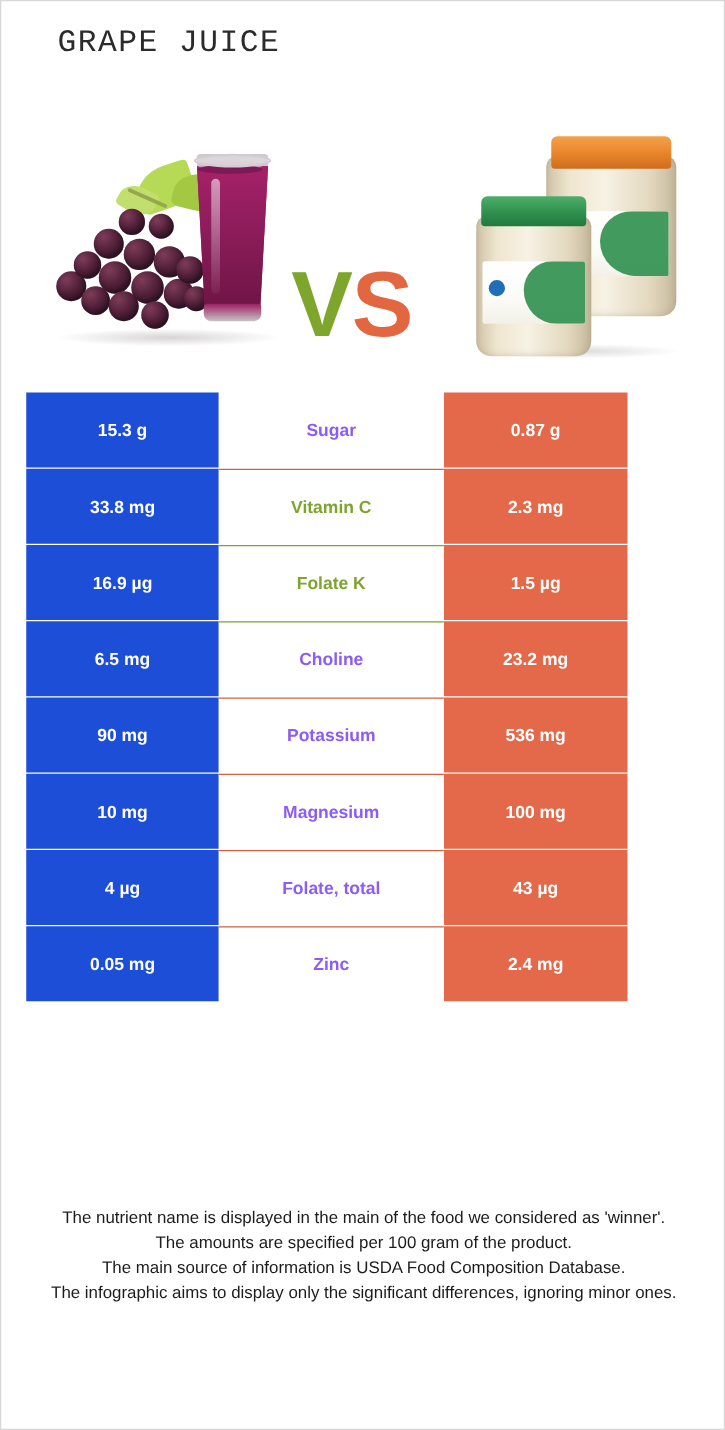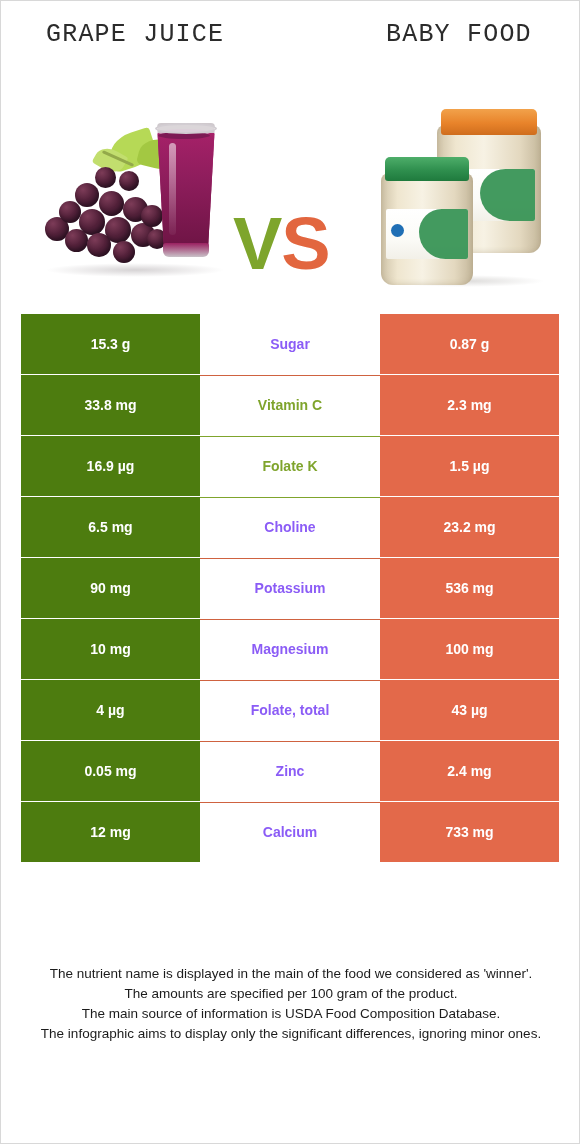--- a/index.html
+++ b/index.html
@@ -229,28 +229,28 @@
     height: 60px;
     margin-bottom: 1px;
   }
   .cell {
     display: flex;
     align-items: center;
     justify-content: center;
     box-sizing: border-box;
   }
   .cell-left {
-    width: 179px;
-    background: #4d7c0f;
+    width: 154px;
+    background: #1d4ed8;
     color: #ffffff;
     font-size: 14px;
     font-weight: 700;
   }
   .cell-right {
-    width: 179px;
+    width: 147px;
     background: #e3694a;
     color: #ffffff;
     font-size: 14px;
     font-weight: 700;
   }
   .cell-mid {
     width: 180px;
     background: #ffffff;
     font-size: 14px;
     font-weight: 700;
@@ -282,21 +282,20 @@
   }
   .footer p { margin: 0; }
 </style>
 </head>
 <body>
 
 <div id="page">
 
   <div class="header">
     <div class="title title-left">Grape juice</div>
-    <div class="title title-right">Baby food</div>
   </div>
 
   <div class="hero">
 
     <div class="grape-art">
       <div class="art-shadow"></div>
       <div class="leaf leaf-1"></div>
       <div class="leaf leaf-2"></div>
       <div class="leaf leaf-3"></div>
       <div class="stem"></div>
@@ -412,28 +411,20 @@
         <div class="cell cell-right">43 µg</div>
       </div>
       <div class="row">
         <div class="cell cell-left">0.05 mg</div>
         <div class="cell cell-mid">
           <div class="divider div-orange"></div>
           <span class="win-orange">Zinc</span>
         </div>
         <div class="cell cell-right">2.4 mg</div>
       </div>
-      <div class="row">
-        <div class="cell cell-left">12 mg</div>
-        <div class="cell cell-mid">
-          <div class="divider div-orange"></div>
-          <span class="win-orange">Calcium</span>
-        </div>
-        <div class="cell cell-right">733 mg</div>
-      </div>
     </div>
 
   <div class="footer">
     <p>The nutrient name is displayed in the main of the food we considered as 'winner'.</p>
     <p>The amounts are specified per 100 gram of the product.</p>
     <p>The main source of information is USDA Food Composition Database.</p>
     <p>The infographic aims to display only the significant differences, ignoring minor ones.</p>
   </div>
 
 </div>

